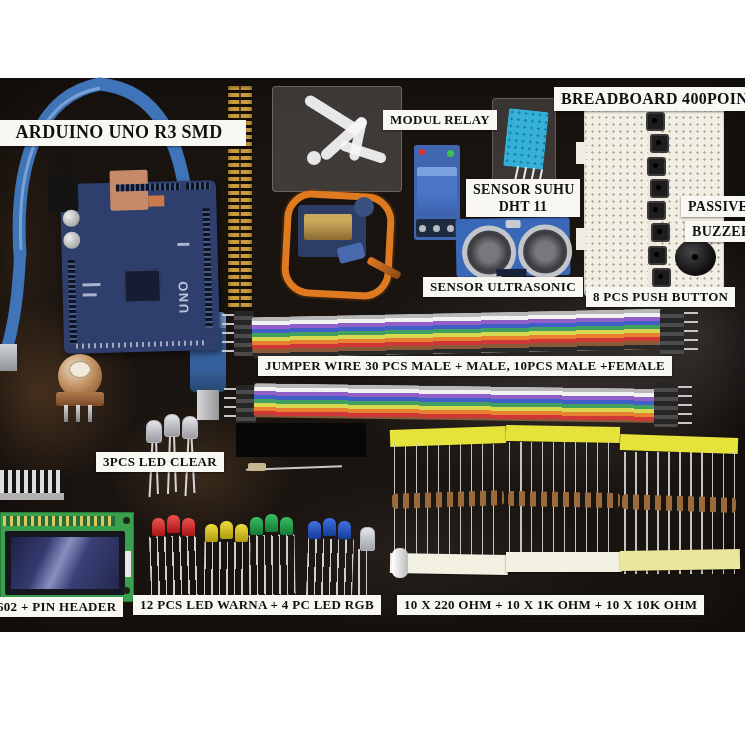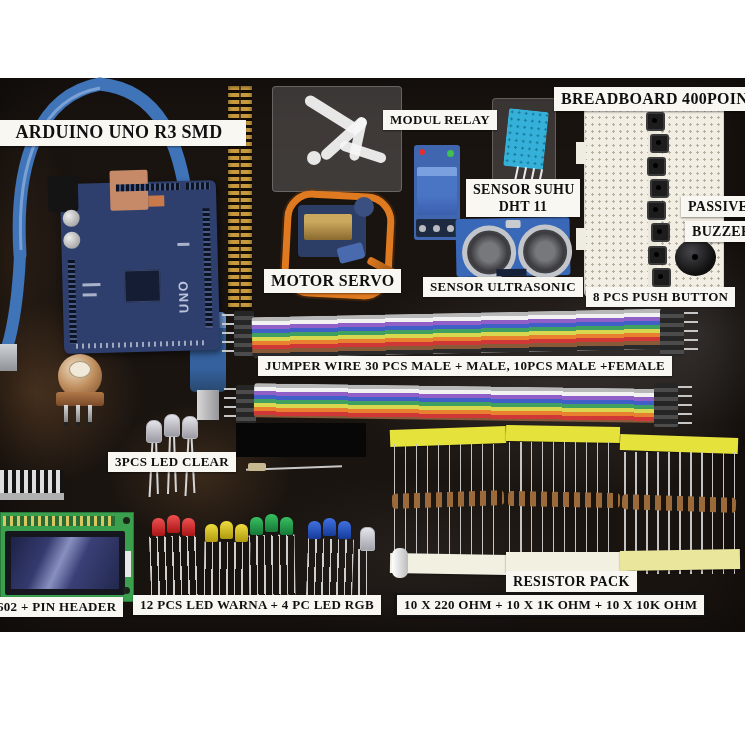--- a/index.html
+++ b/index.html
@@ -339,22 +339,20 @@
     <span class="ln fs18">ARDUINO UNO R3 SMD</span>
   </div>
   <div class="label fs15" style="left:383px;top:110px;">MODUL RELAY</div>
   <div class="label fs16" style="left:554px;top:87px;">BREADBOARD 400POINT</div>
   <div class="label" style="left:466px;top:179px;width:100px;">
     <span class="ln fs14">SENSOR SUHU</span>
     <span class="ln fs14">DHT 11</span>
   </div>
   <div class="label fs14" style="left:681px;top:196px;">PASSIVE</div>
   <div class="label fs14" style="left:685px;top:221px;">BUZZER</div>
-  <div class="label fs16" style="left:264px;top:269px;">MOTOR SERVO</div>
   <div class="label fs15" style="left:423px;top:277px;">SENSOR ULTRASONIC</div>
   <div class="label fs15" style="left:586px;top:287px;">8 PCS PUSH BUTTON</div>
   <div class="label fs15" style="left:258px;top:356px;">JUMPER WIRE 30 PCS MALE + MALE, 10PCS MALE +FEMALE</div>
-  <div class="label fs15" style="left:108px;top:452px;">3PCS LED CLEAR</div>
-  <div class="label fs14" style="left:506px;top:571px;box-shadow:none;">RESISTOR PACK</div>
+  <div class="label fs15" style="left:96px;top:452px;">3PCS LED CLEAR</div>
   <div class="label fs15" style="left:395px;top:593px;border:2px solid #141414;">10 X 220 OHM + 10 X 1K OHM + 10 X 10K OHM</div>
   <div class="label fs15" style="left:-10px;top:597px;">602 + PIN HEADER</div>
   <div class="label fs15" style="left:133px;top:595px;">12 PCS LED WARNA + 4 PC LED RGB</div>
 </div>
 
 </body></html>

